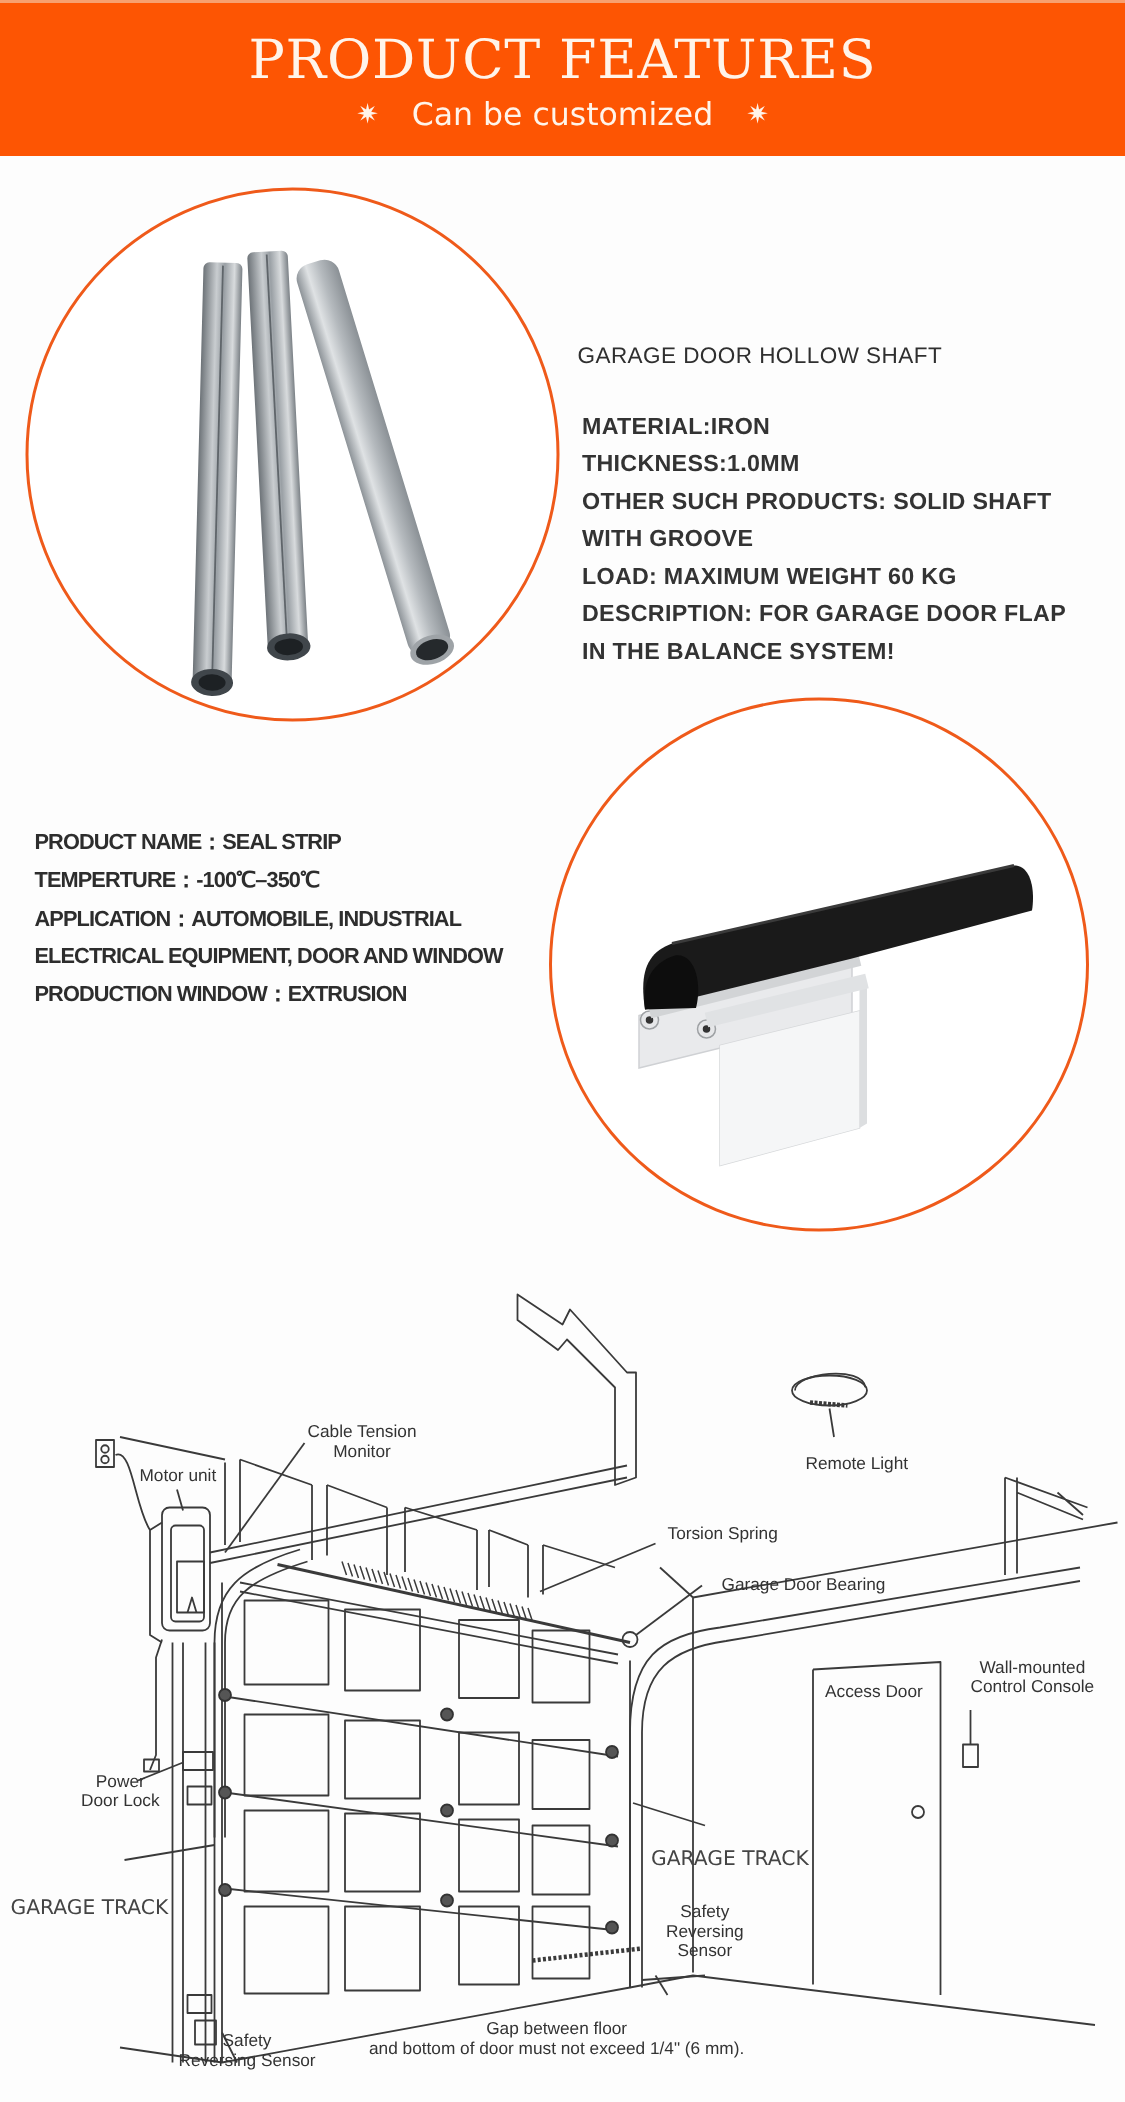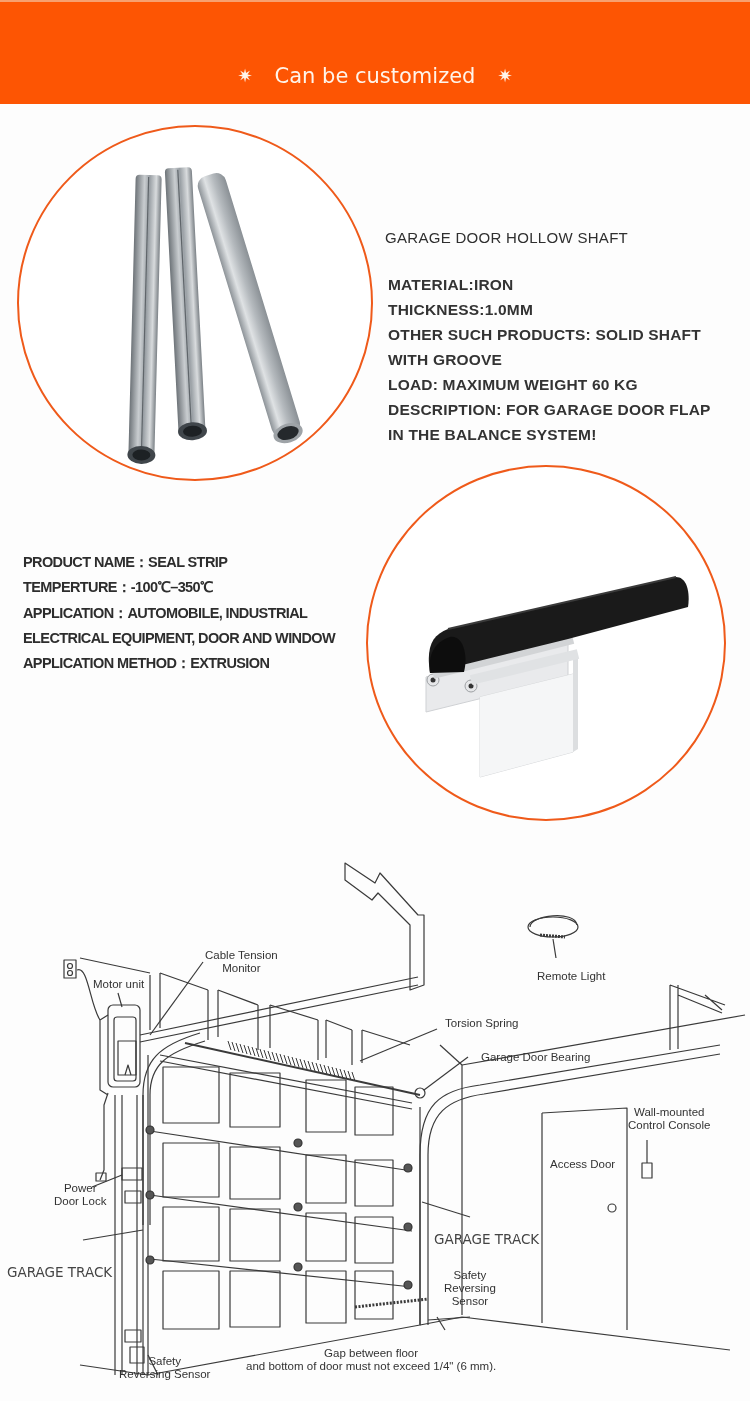--- a/index.html
+++ b/index.html
@@ -35,20 +35,21 @@
   .diagram { position: absolute; left: 0; top: 855px; width: 750px; height: 546px; }
   .diagram svg { position: absolute; left: 0; top: 0; }
   .dlabel { position: absolute; font-family: "Liberation Sans", sans-serif; font-size: 11.5px; color: #333; line-height: 13px; white-space: nowrap; text-align: center; }
   .dlabel.big { font-family: "DejaVu Sans", sans-serif; font-size: 13.5px; color: #444; }
 </style>
 </head>
 <body>
 
 <div class="banner">
   <div class="topline"></div>
+  <div class="title">PRODUCT FEATURES</div>
   <div class="subtitle">
     <span class="star">✷</span><span>Can be customized</span><span class="star">✷</span>
   </div>
 </div>
 
 <div class="circle c1">
   <svg width="356" height="356" viewBox="0 0 356 356">
     <defs>
       <linearGradient id="steelA" x1="0" y1="0" x2="1" y2="0">
         <stop offset="0" stop-color="#6d7378"></stop>
@@ -99,21 +100,21 @@
     <li>IN THE BALANCE SYSTEM!</li>
   </ul>
 </div>
 
 <div class="spec spec2">
   <ul>
     <li>PRODUCT NAME：SEAL STRIP</li>
     <li>TEMPERTURE：-100℃–350℃</li>
     <li>APPLICATION：AUTOMOBILE,  INDUSTRIAL</li>
     <li>ELECTRICAL EQUIPMENT, DOOR AND WINDOW</li>
-    <li>APPLICATION METHOD：EXTRUSION</li>
+    <li>PRODUCTION WINDOW：EXTRUSION</li>
   </ul>
 </div>
 
 <div class="circle c2">
   <svg width="360" height="356" viewBox="0 0 360 356">
 
     <polygon points="58,210 200,175 200,210 58,245" fill="#e9eaec" stroke="#cfd1d4" stroke-width="1"></polygon>
     <polygon points="112,230 205,207 205,285 112,310" fill="#f2f3f4" stroke="#d6d8da" stroke-width="1"></polygon>
     <polygon points="112,230 205,207 205,285 112,310" fill="#f5f6f7"></polygon>
     <polygon points="205,190 210,190 210,282 205,285" fill="#dcdee0"></polygon>
@@ -261,22 +262,22 @@
   </svg>
 
   <div class="dlabel" style="left:205px;top:94px;">
     <div>Cable Tension</div>
     <div>Monitor</div>
   </div>
   <div class="dlabel" style="left:93px;top:123px;">Motor unit</div>
   <div class="dlabel" style="left:537px;top:115px;">Remote Light</div>
   <div class="dlabel" style="left:445px;top:162px;">Torsion Spring</div>
   <div class="dlabel" style="left:481px;top:196px;">Garage Door Bearing</div>
-  <div class="dlabel" style="left:550px;top:267px;margin-top:36px;">Access Door</div>
-  <div class="dlabel" style="left:628px;top:251px;">
+  <div class="dlabel" style="left:550px;top:267px;">Access Door</div>
+  <div class="dlabel" style="left:647px;top:251px;">
     <div>Wall-mounted</div>
     <div>Control Console</div>
   </div>
   <div class="dlabel" style="left:54px;top:327px;">
     <div>Power</div>
     <div>Door Lock</div>
   </div>
   <div class="dlabel big" style="left:7px;top:411px;">GARAGE TRACK</div>
   <div class="dlabel big" style="left:434px;top:378px;">GARAGE TRACK</div>
   <div class="dlabel" style="left:444px;top:414px;">

